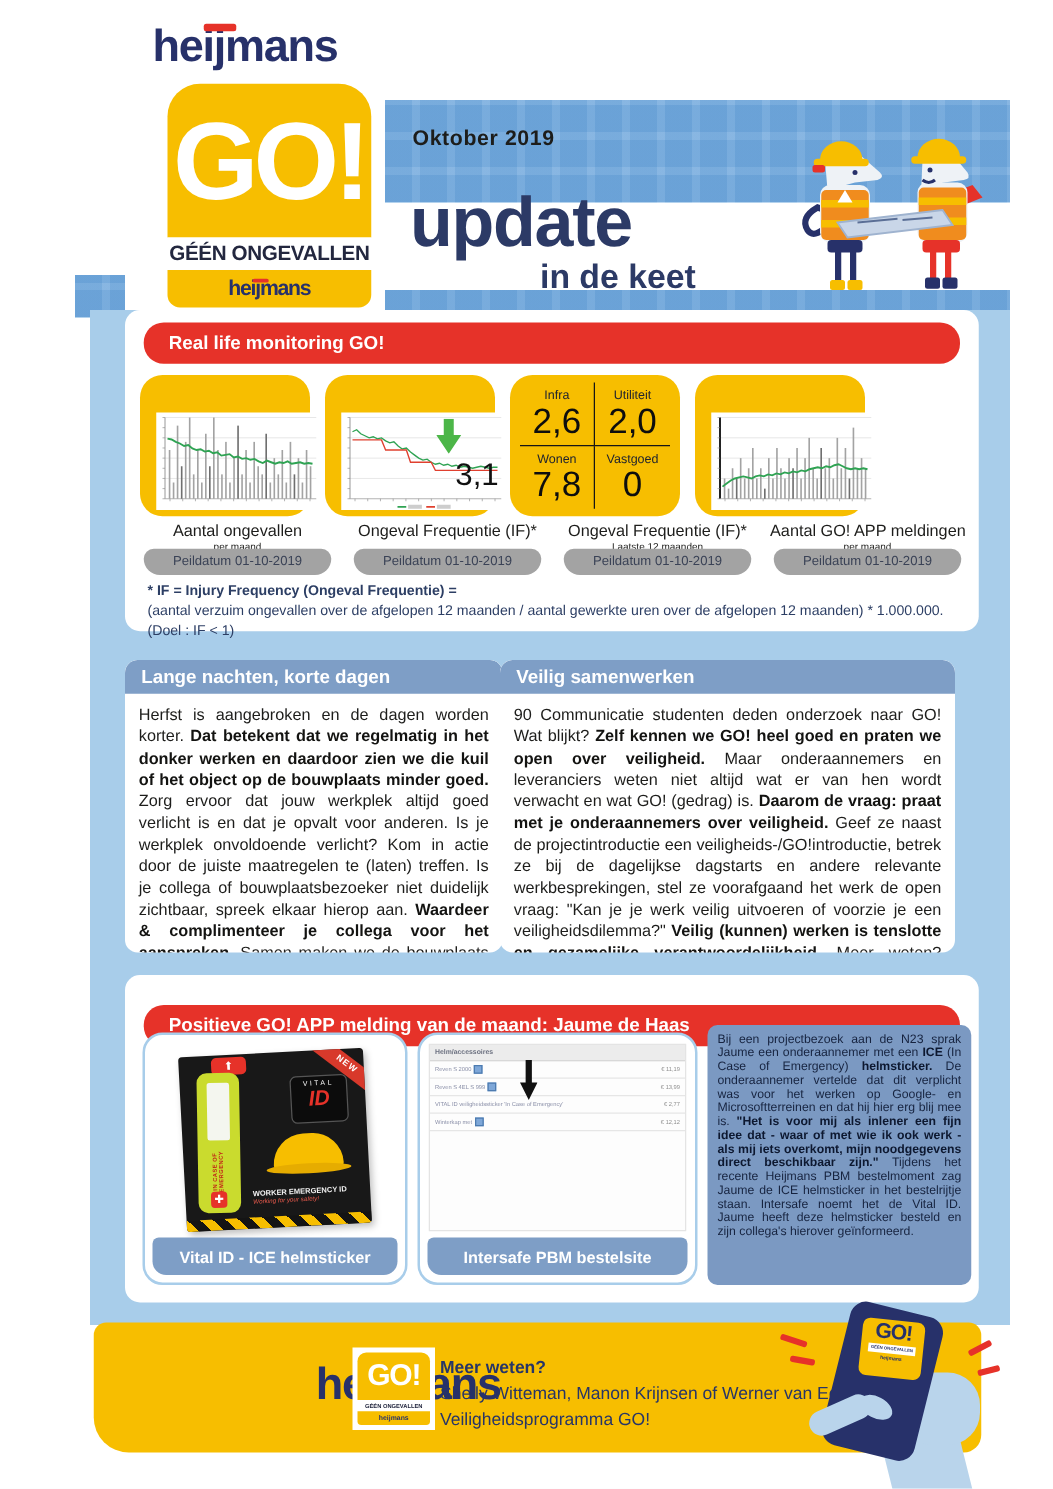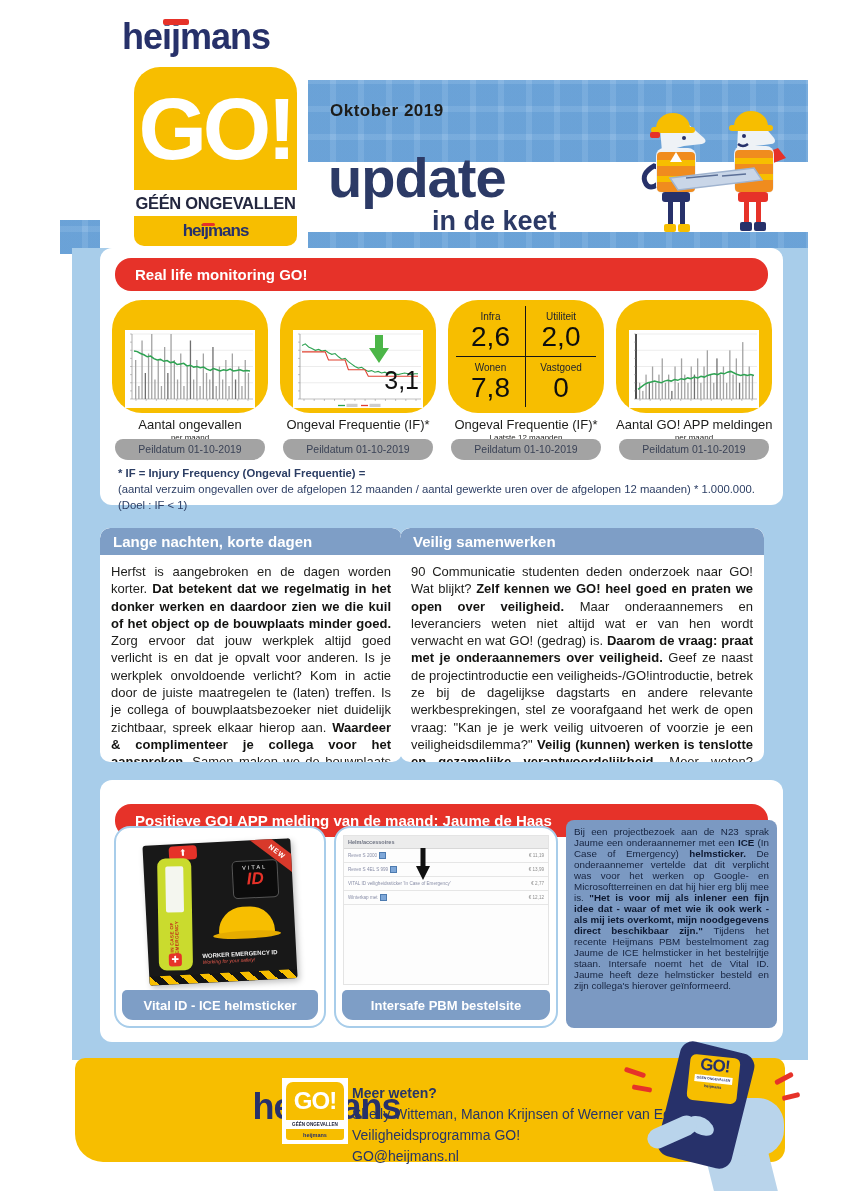--- a/index.html
+++ b/index.html
@@ -29,21 +29,21 @@
   .title{left:328px;top:150px;font-size:56px;font-weight:bold;color:#2c3a66;letter-spacing:-1px;line-height:1;}
   .subtitle{left:432px;top:206px;font-size:27px;font-weight:bold;color:#2c3a66;}
   
   .content-bg{left:72px;top:248px;width:736px;height:812px;background:#a8cdea;}
   .corner-tiles{left:60px;top:220px;width:40px;height:34px;}
   .panel{background:#fff;border-radius:12px;}
   .banner{background:#e63229;border-radius:16px;color:#fff;font-weight:bold;font-size:15px;
           line-height:33px;height:33px;padding-left:20px;box-sizing:border-box;}
   
   .cards{left:112px;top:300px;width:672px;display:flex;gap:12px;}
-  .ycard{width:156px;height:113px;background:#f7be00;border-radius:30px;position:relative;flex:none;}
+  .ycard{width:136px;height:113px;background:#f7be00;border-radius:18px;position:relative;flex:none;}
   .chartbox{position:absolute;left:13px;top:30px;width:130px;height:78px;background:#fff;}
   .annot{position:absolute;right:4px;top:36px;font-size:25px;color:#111;}
   .big-arrow{position:absolute;left:76px;top:5px;width:20px;height:28px;}
   .quad{position:absolute;left:8px;top:6px;right:8px;bottom:6px;display:grid;grid-template-columns:1fr 1fr;grid-template-rows:1fr 1fr;}
   .qcell{display:flex;flex-direction:column;align-items:center;justify-content:center;}
   .qcell:nth-child(1),.qcell:nth-child(2){border-bottom:1.5px solid #161616;}
   .qcell:nth-child(1),.qcell:nth-child(3){border-right:1.5px solid #161616;}
   .qlabel{font-size:10px;color:#20242e;}
   .qvalue{font-size:28px;color:#0e0e0e;line-height:1.05;}
   .titlesrow{left:112px;top:417px;width:672px;display:flex;gap:12px;text-align:center;}
@@ -523,21 +523,20 @@
   <div class="abs ftr-go">
     <div class="g1">GO!</div>
     <div class="g2">GÉÉN ONGEVALLEN</div>
     <div class="g3">heijmans</div>
   </div>
 
   <div class="abs contact">
     <div class="ch">Meer weten?</div>
     <div>Shelly Witteman, Manon Krijnsen of Werner van Eck</div>
     <div>Veiligheidsprogramma GO!</div>
-    <div>GO@heijmans.nl</div>
   </div>
 
   
   <div class="abs ill">
     <div class="dash" style="left:8px;top:34px;width:22px;height:5px;transform:rotate(18deg);"></div>
     <div class="dash" style="left:16px;top:50px;width:20px;height:5px;transform:rotate(10deg);"></div>
     <div class="dash" style="left:158px;top:40px;width:20px;height:5px;transform:rotate(-28deg);"></div>
     <div class="dash" style="left:166px;top:58px;width:18px;height:5px;transform:rotate(-14deg);"></div>
     <div class="arm"></div>
     <div class="palm"></div>

